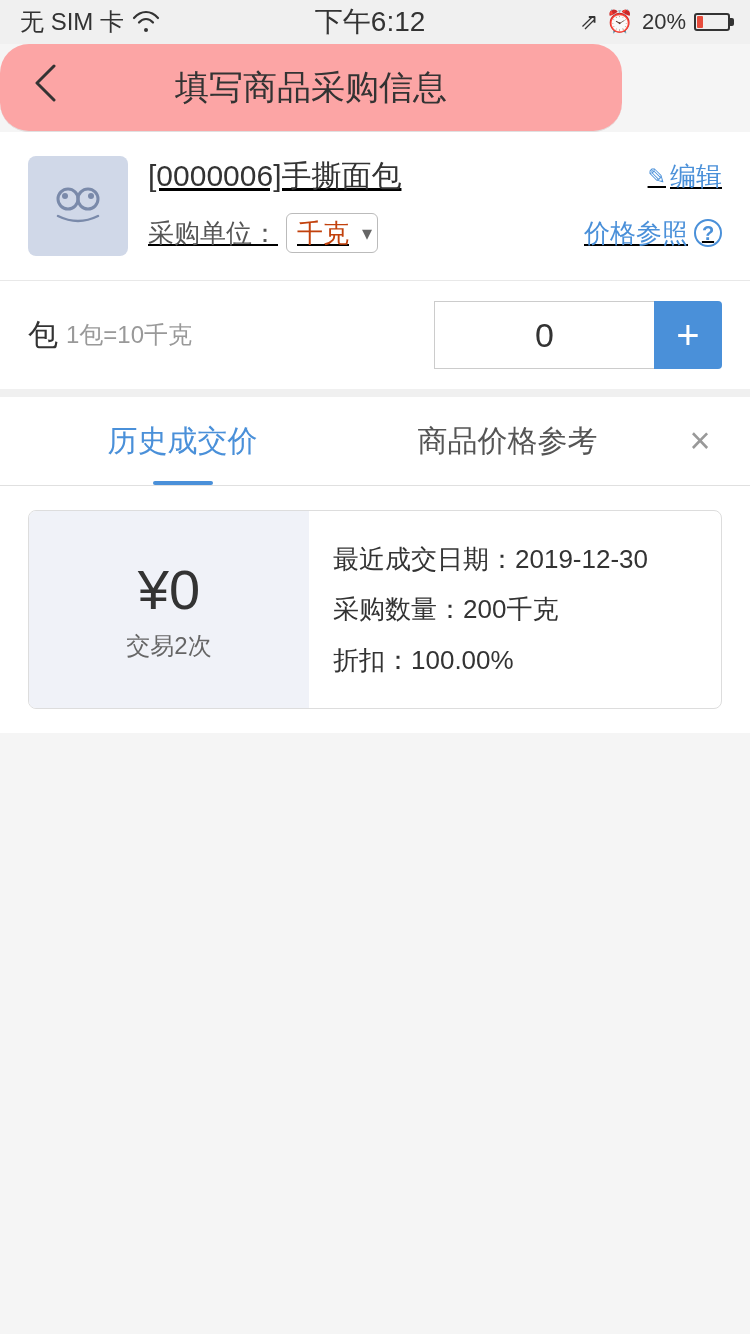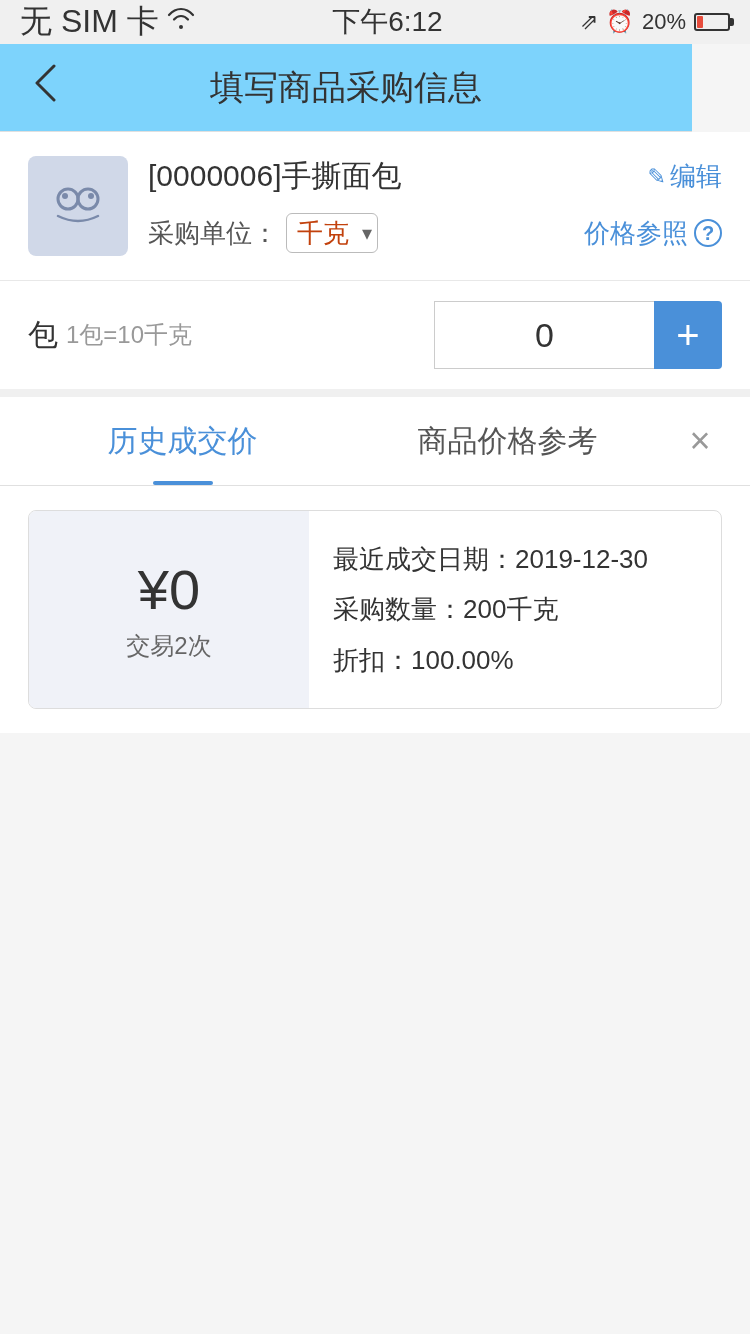--- a/index.html
+++ b/index.html
@@ -19,23 +19,23 @@
       background: #f0f0f0;
       display: flex;
       align-items: center;
       justify-content: space-between;
       padding: 0 20px;
       font-size: 24px;
       color: #333;
     }
     .status-left {
       display: flex;
-      align-items: flex-start;
+      align-items: flex-end;
       gap: 8px;
-      font-size: 32px;
+      font-size: 24px;
     }
     .status-center {
       font-size: 28px;
       font-weight: 500;
     }
     .status-right {
       display: flex;
       align-items: center;
       gap: 8px;
       font-size: 22px;
@@ -68,28 +68,29 @@
       left: 1px;
       top: 1px;
       bottom: 1px;
       width: 20%;
       background: #e74c3c;
       border-radius: 1px;
     }
 
     
     .nav-bar {
-      width: 692px;
+      width: 622px;
       height: 88px;
-      background: #7dd3fc;
+      background: #fca5a5;
       display: flex;
       align-items: center;
       justify-content: center;
       position: relative;
       border-bottom: 1px solid #e0e0e0;
+      border-radius: 29px;
     }
     .nav-back {
       position: absolute;
       left: 24px;
       font-size: 36px;
       color: #333;
       cursor: pointer;
       padding: 10px;
     }
     .nav-title {
@@ -117,20 +118,21 @@
       border-radius: 8px;
       display: flex;
       align-items: center;
       justify-content: center;
       flex-shrink: 0;
       color: #7a8aaa;
       font-size: 18px;
     }
     .product-info {
       flex: 1;
+      text-decoration: underline;
     }
     .product-top-row {
       display: flex;
       align-items: center;
       justify-content: space-between;
       margin-bottom: 16px;
     }
     .product-name {
       font-size: 30px;
       color: #333;

